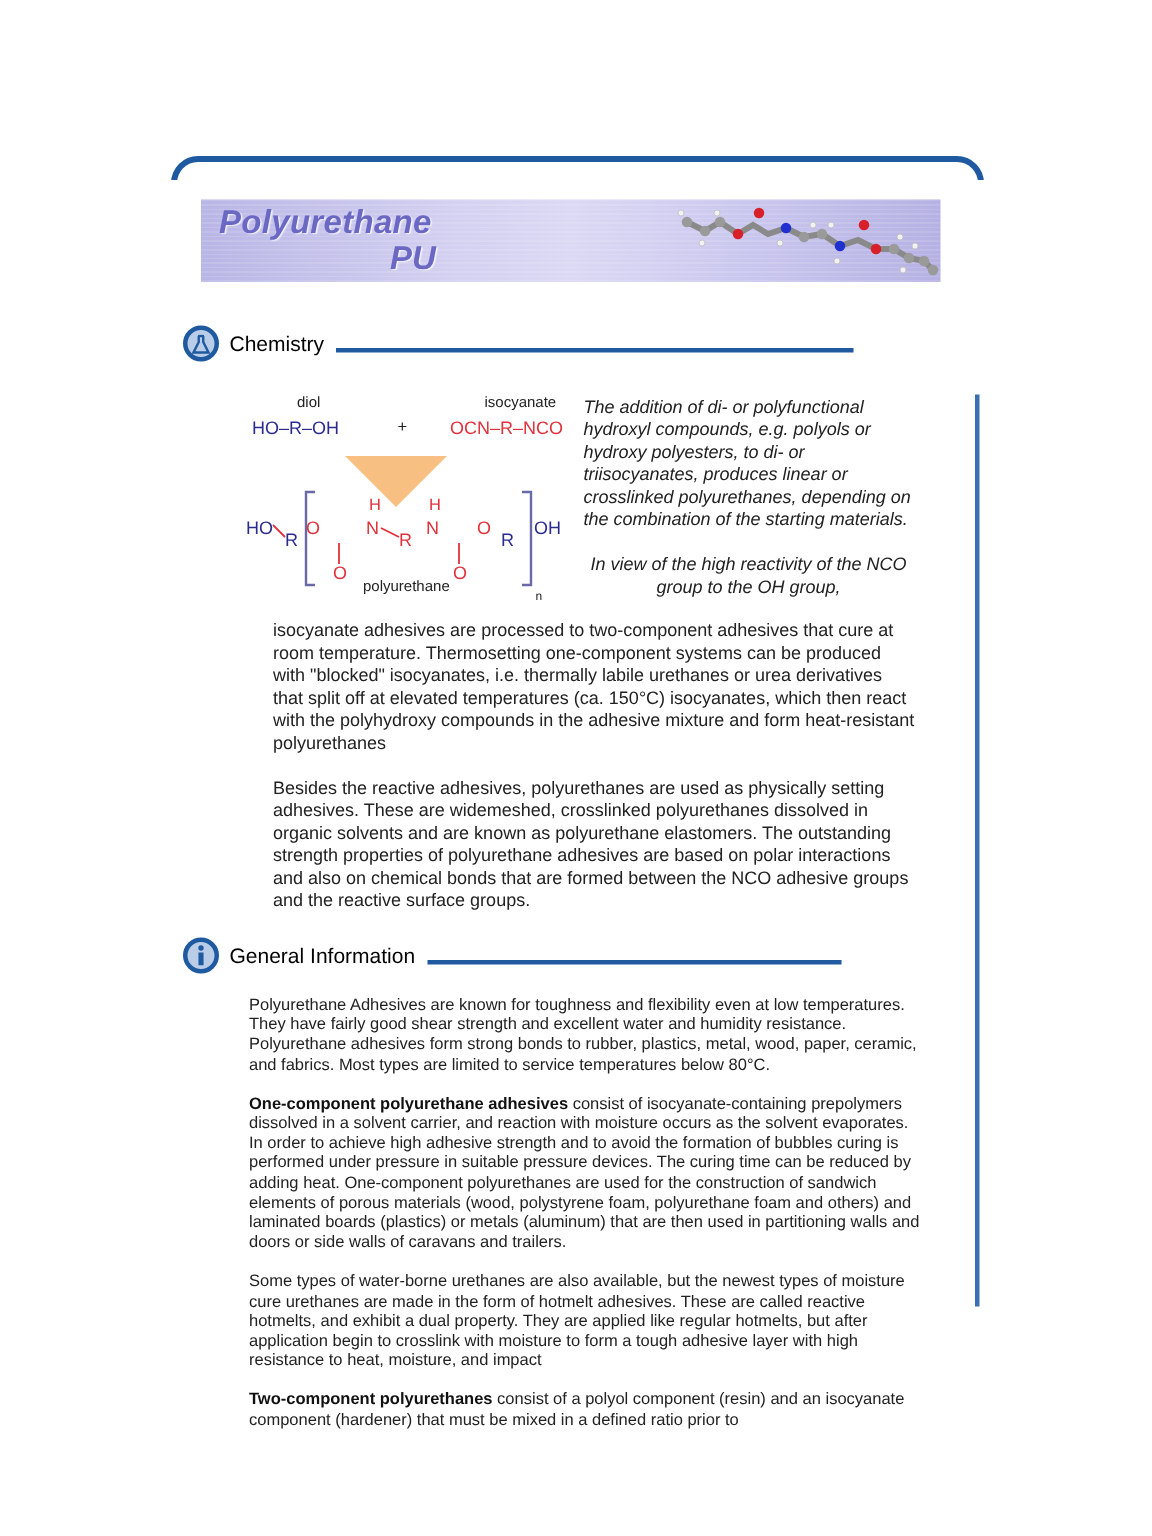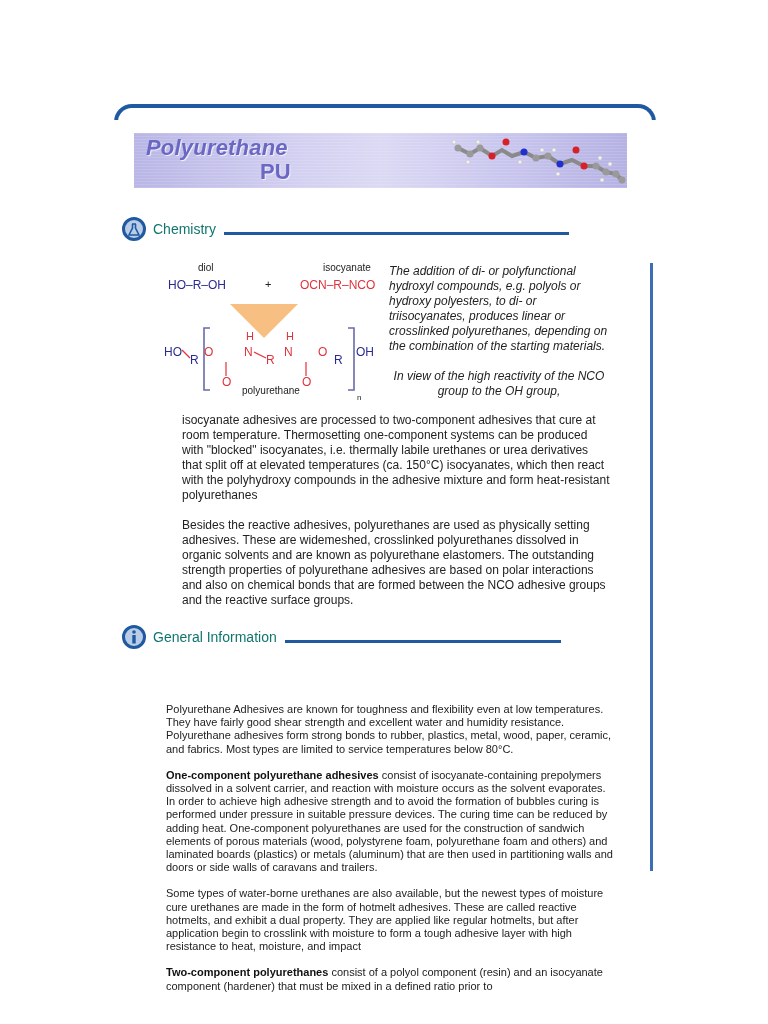--- a/index.html
+++ b/index.html
@@ -8,36 +8,36 @@
   .frame-top { position: absolute; left: 114px; top: 104px; width: 542px; height: 30px;
                border-top: 4px solid #1f5aa0; border-left: 4px solid #1f5aa0; border-right: 4px solid #1f5aa0;
                border-radius: 18px 18px 0 0; box-sizing: border-box; }
   .frame-top::after { content: ""; position: absolute; left: -4px; right: -4px; bottom: 0; height: 14px; background: #fff; }
   .banner { position: absolute; left: 134px; top: 133px; width: 493px; height: 55px;
             background: linear-gradient(90deg, #b9b6e6 0%, #d4d1f1 35%, #dcd9f4 50%, #c9c6ee 75%, #b5b1e3 100%); overflow: hidden; }
   .banner::before { content: ""; position: absolute; inset: 0;
             background: repeating-linear-gradient(0deg, rgba(255,255,255,0.12) 0 1px, rgba(255,255,255,0) 1px 3px); }
   .banner-title { position: absolute; left: 12px; top: 2px; font-size: 22px; font-weight: bold; font-style: italic;
             color: #6b68c4; text-shadow: 1px 1px 1px rgba(255,255,255,0.8); letter-spacing: 0.2px; }
-  .banner-sub { position: absolute; left: 126px; top: 26px; font-size: 22px; font-weight: bold; 
+  .banner-sub { position: absolute; left: 126px; top: 26px; font-size: 22px; font-weight: bold; font-style: italic;
             color: #6b68c4; text-shadow: 1px 1px 1px rgba(255,255,255,0.8); }
   .molecule { position: absolute; left: 316px; top: 3px; width: 176px; height: 52px; }
   .section-header { position: absolute; left: 122px; height: 26px; display: flex; align-items: center; }
   .section-icon { width: 24px; height: 24px; border-radius: 50%; box-sizing: border-box; border: 3px solid #1f5aa0;
             background: #b9cde8; display: flex; align-items: center; justify-content: center; }
-  .section-title { font-size: 14px; color: #0f766e; margin-left: 7px; }
+  .section-title { font-size: 14px; color: #000000; margin-left: 7px; }
   .section-rule { height: 3px; background: #1f5aa0; margin-left: 8px; margin-top: 8px; }
   .vrule { position: absolute; left: 650px; top: 263px; width: 3px; height: 608px; background: #3a6fb3; }
   .diagram { position: absolute; left: 160px; top: 258px; width: 232px; height: 146px; }
   .text { font-size: 12px; line-height: 15px; color: #222; }
   .chem-right { position: absolute; left: 389px; top: 264px; width: 220px; font-style: italic; }
   .chem-right p { margin: 0 0 15px 0; }
   .chem-wide { position: absolute; left: 170px; top: 413px; width: 440px; }
   .chem-wide p { margin: 0 0 15px 12px; }
-  .gen { position: absolute; left: 166px; top: 703px; width: 450px; font-size: 11px; line-height: 13.2px; }
+  .gen { position: absolute; left: 166px; top: 664px; width: 450px; font-size: 11px; line-height: 13.2px; }
   .gen p { margin: 0 0 13px 0; }
   .gen b { color: #111; }
 </style>
 </head>
 <body>
 
 <div class="frame-top"></div>
 
 <div class="banner">
   <div class="banner-title">Polyurethane</div>

